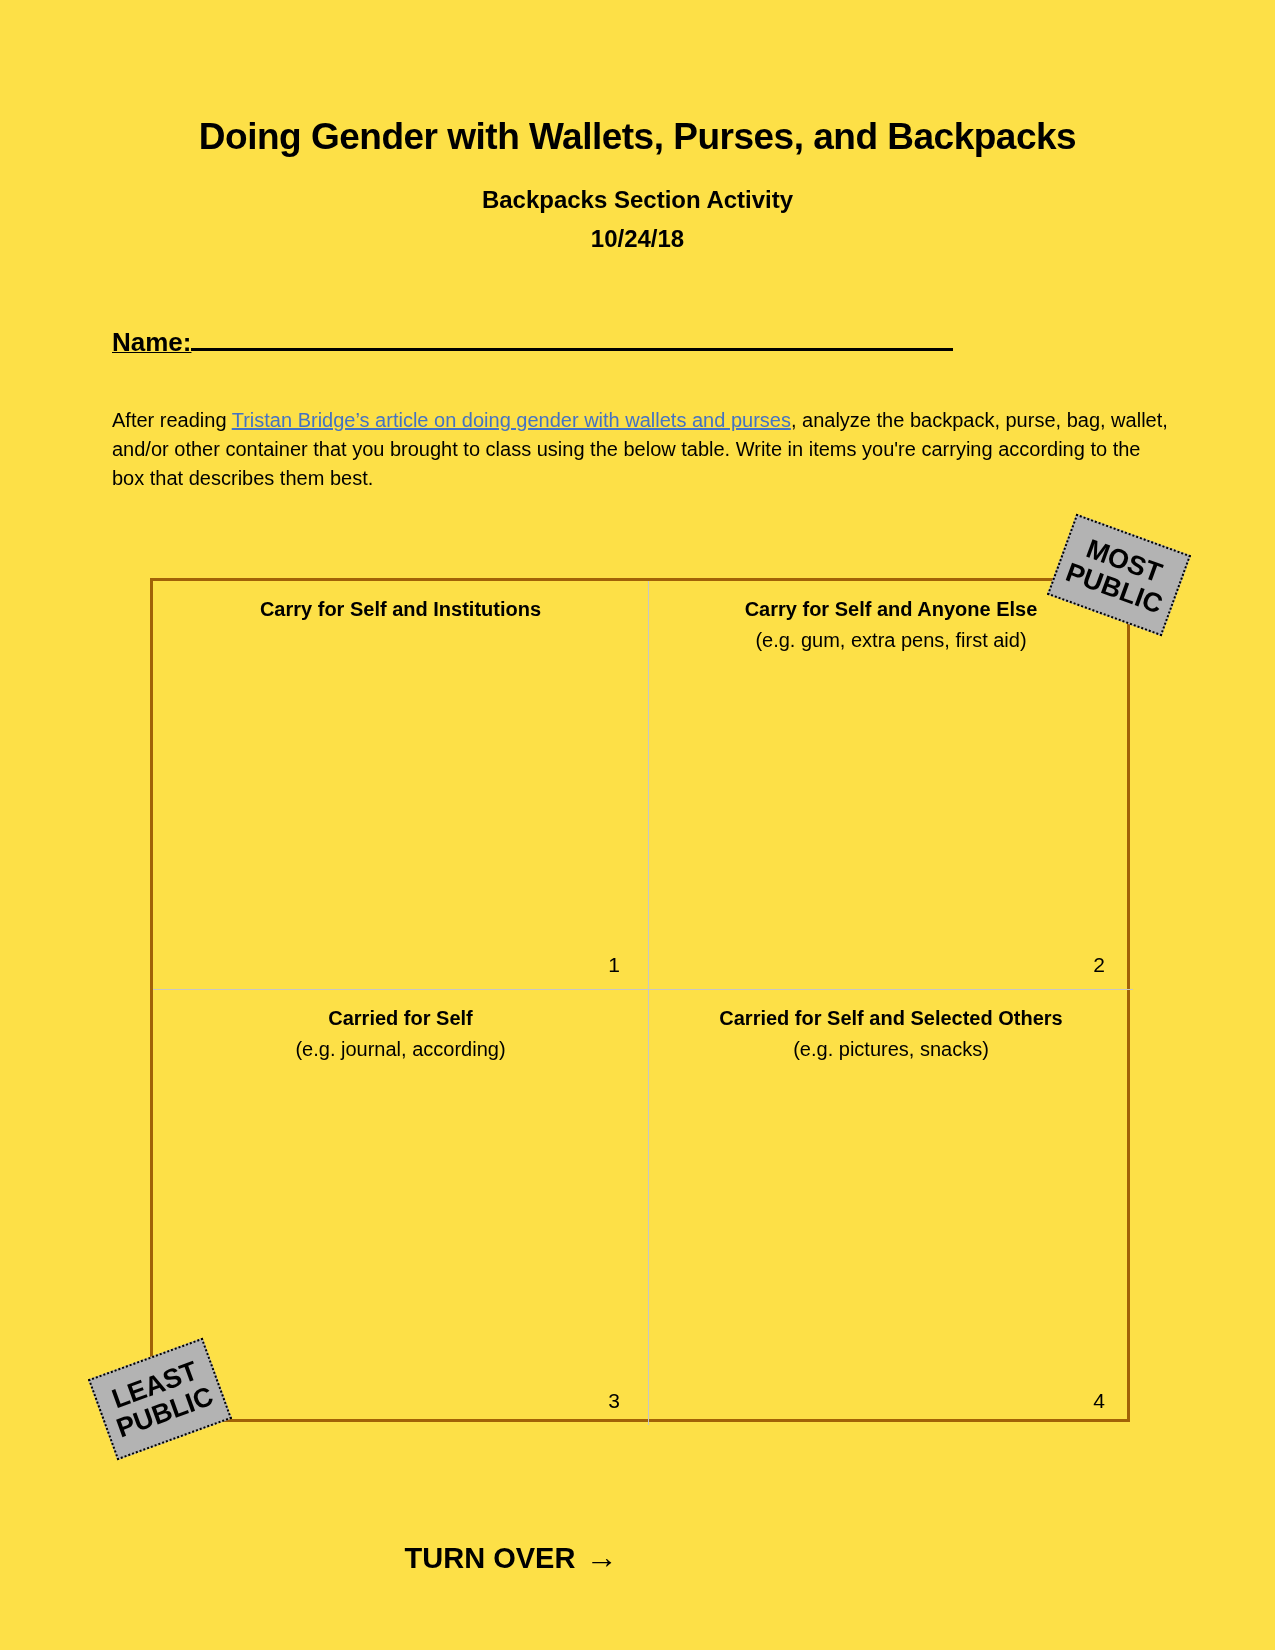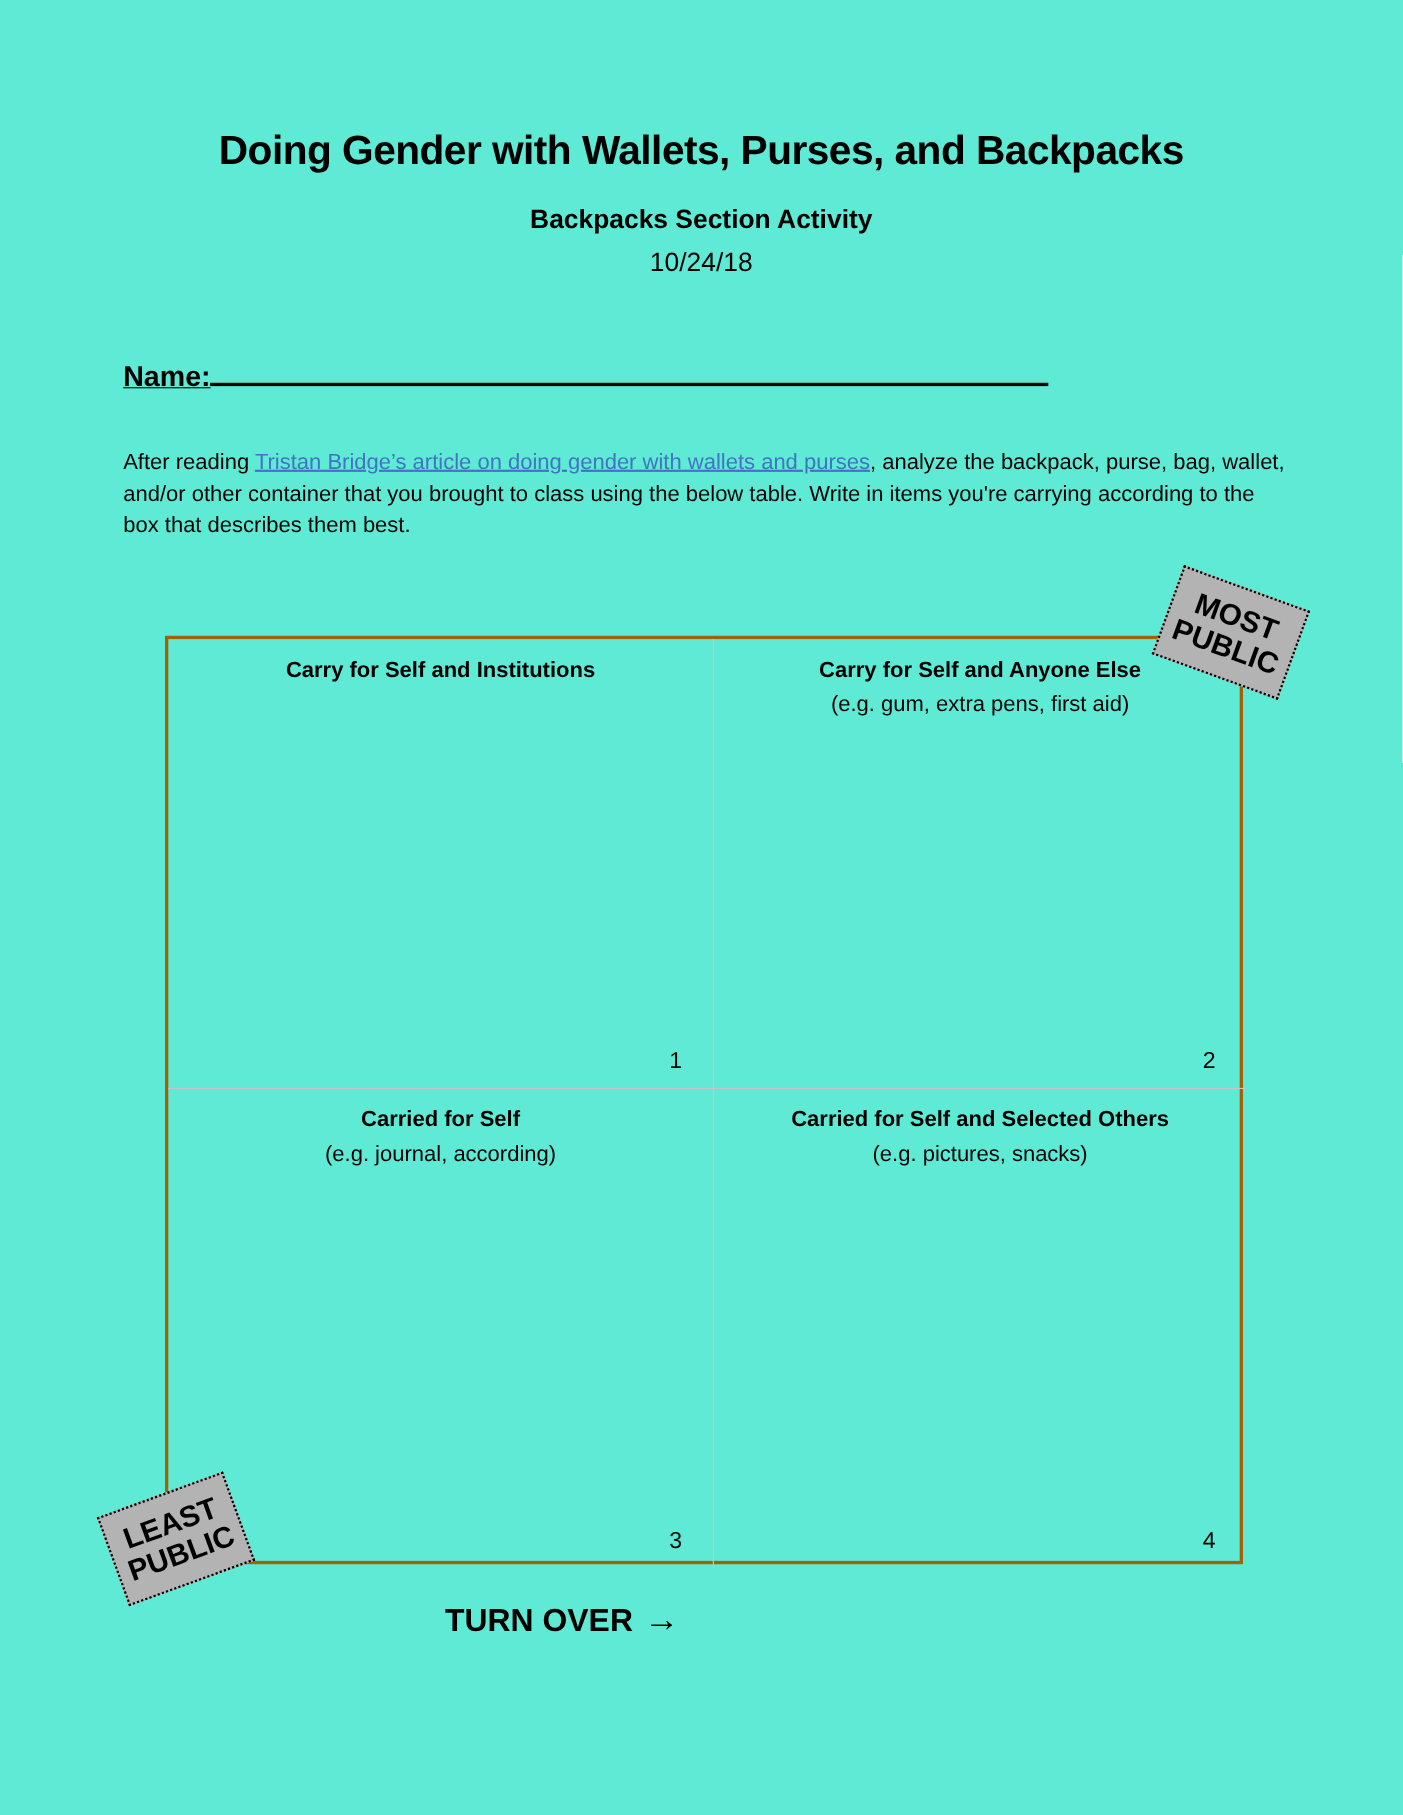--- a/index.html
+++ b/index.html
@@ -1,30 +1,30 @@
 <!DOCTYPE html>
 <html><head>
 <meta charset="utf-8">
 <style>
   html,body{margin:0;padding:0;background:#ffffff;}
   .page{
-    position:relative;width:1275px;height:1650px;background:#5eead4;overflow:hidden;
+    position:relative;width:1275px;height:1650px;background:#fde047;overflow:hidden;
     font-family:"Liberation Sans",sans-serif;color:#000000;
   }
   .page-title{
     position:absolute;top:116px;left:0;width:1275px;text-align:center;
     font-size:37px;font-weight:bold;letter-spacing:-0.5px;margin:0;
   }
   .page-subtitle{
     position:absolute;top:186px;left:0;width:1275px;text-align:center;
     font-size:24px;font-weight:bold;
   }
   .page-date{
     position:absolute;top:225px;left:0;width:1275px;text-align:center;
-    font-size:24px;font-weight:normal;
+    font-size:24px;font-weight:bold;
   }
   .name-row{position:absolute;top:326px;left:112px;width:1055px;white-space:nowrap;text-decoration:underline;}
   .name-label{font-size:26px;font-weight:bold;}
   .name-line{
     display:inline-block;width:762px;height:22px;
     border-bottom:3px solid #000000;vertical-align:baseline;
   }
   .intro{
     position:absolute;top:406px;left:112px;width:1058px;margin:0;
     font-size:20px;line-height:29px;
@@ -43,21 +43,21 @@
   .cell-number{position:absolute;right:28px;bottom:12px;font-size:21px;}
   .sticker{
     position:absolute;width:122px;height:86px;background:#b3b3b3;
     border:2px dotted #000000;box-sizing:border-box;
     display:flex;flex-direction:column;align-items:center;justify-content:center;
     font-size:27px;font-weight:bold;line-height:29px;color:#000000;
   }
   .sticker-most{left:1058px;top:532px;transform:rotate(20deg);}
   .sticker-least{left:99px;top:1356px;transform:rotate(-20deg);}
   .footer{
-    position:absolute;top:1454px;left:0;width:1022px;text-align:center;
+    position:absolute;top:1539px;left:0;width:1022px;text-align:center;
     font-size:29px;font-weight:bold;
   }
   .footer .arrow{font-weight:bold;font-size:32px;margin-left:10px;}
 </style>
 </head>
 <body>
 
 <div class="page">
 
   <h1 class="page-title">Doing Gender with Wallets, Purses, and Backpacks</h1>

